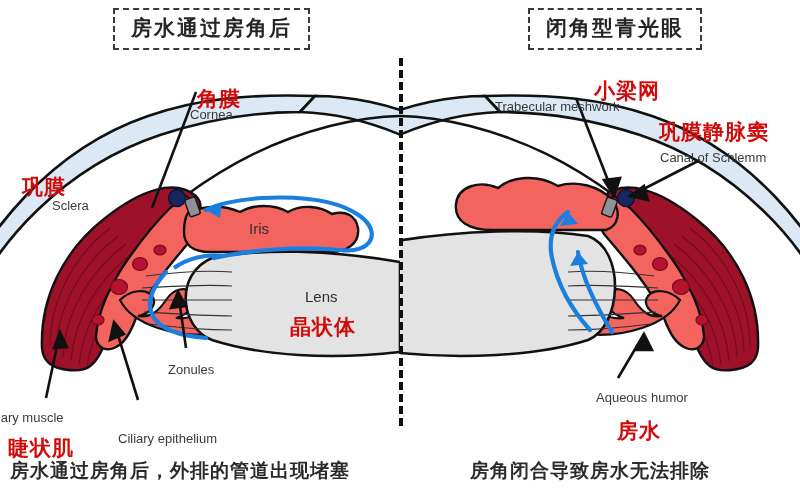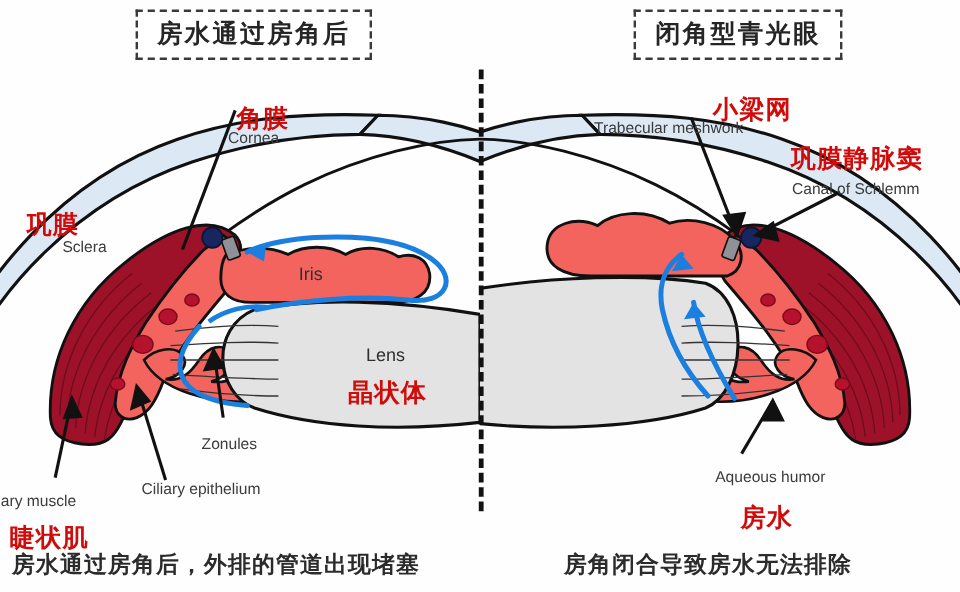--- a/index.html
+++ b/index.html
@@ -73,21 +73,21 @@
   
   #l-cornea-cn{ left:197px; top:85px; }
   #l-cornea-en{ left:190px; top:107px; }
   #l-sclera-cn{ left:22px;  top:173px; }
   #l-sclera-en{ left:8px;   top:198px;margin-left:44px; }
   #l-iris{ left:249px; top:220px;text-align:center; }
   #l-lens{ left:305px; top:288px; }
   #l-lens-cn{ left:290px; top:313px; }
   #l-zonules{ left:168px; top:362px; }
   #l-ciliary-muscle{ left:-8px; top:410px; }
-  #l-ciliary-epi{ left:118px; top:400px; }
+  #l-ciliary-epi{ left:118px; top:431px; }
   #l-ciliary-muscle-cn{ left:8px; top:434px; }
 
   
   #r-tm-cn{ left:594px; top:77px; }
   #r-tm-en{ left:495px; top:99px; }
   #r-cos-cn{ left:659px; top:118px; }
   #r-cos-en{ left:660px; top:150px; }
   #r-aq-en{ left:596px; top:390px; }
   #r-aq-cn{ left:617px; top:417px; }
 

